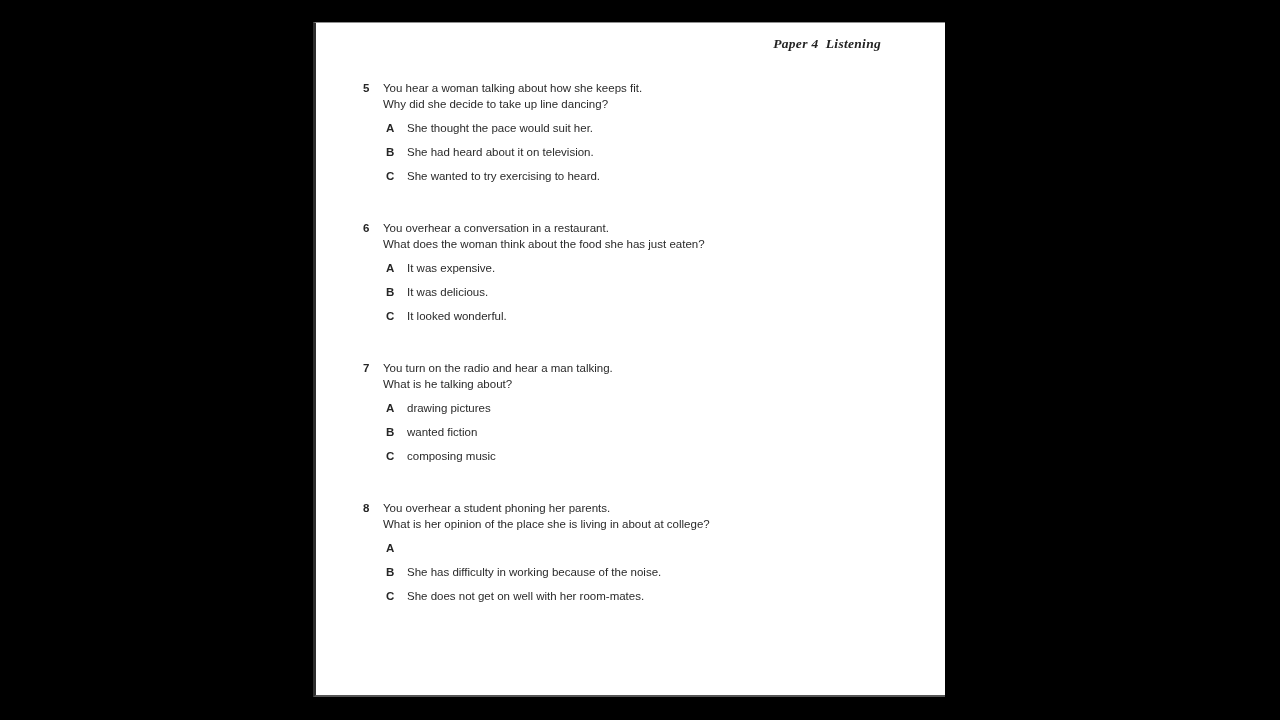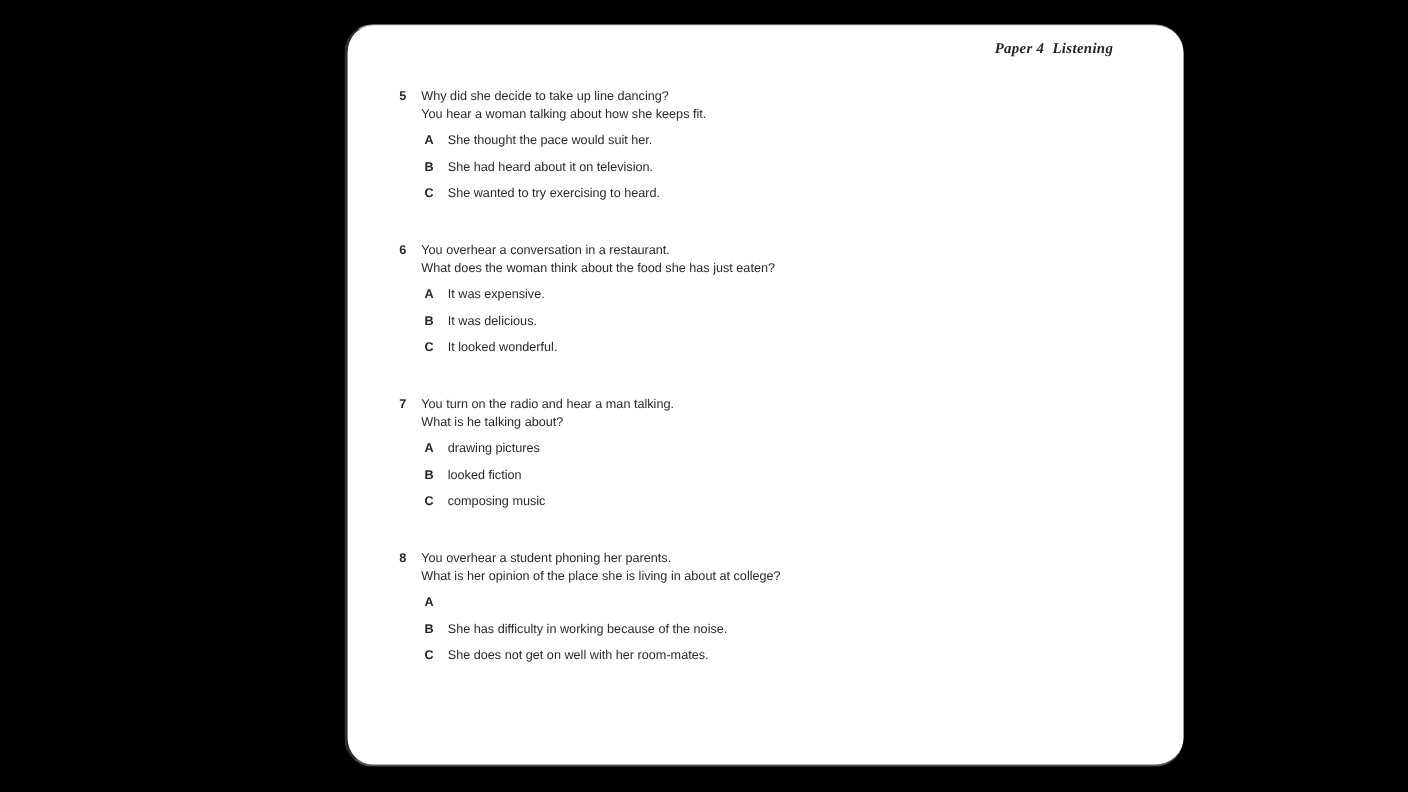--- a/index.html
+++ b/index.html
@@ -11,28 +11,27 @@
     width: 1280px;
     height: 720px;
     position: relative;
     overflow: hidden;
     font-family: "Liberation Sans", sans-serif;
   }
   .page {
     position: absolute;
     left: 313px;
     top: 22px;
-    width: 763px;
+    width: 632px;
     height: 675px;
     background: #ffffff;
     box-sizing: border-box;
     border-left: 3px solid #2e2e2e;
     border-top: 1px solid #8f8f8f;
     border-bottom: 2px solid #565656;
-    border-radius: 26px;
   }
   .page-header {
     position: absolute;
     top: 13px;
     right: 64px;
     font-family: "Liberation Serif", serif;
     font-style: italic;
     font-weight: 600;
     font-size: 13.5px;
     color: #242424;
@@ -90,22 +89,22 @@
 <body>
 
 <div class="page">
   <div class="page-header">Paper 4  Listening</div>
 
   <div class="questions">
 
     <div class="question">
       <div class="qnum">5</div>
       <div class="qbody">
+        <div class="prompt">You hear a woman talking about how she keeps fit.</div>
         <div class="prompt">Why did she decide to take up line dancing?</div>
-        <div class="prompt">You hear a woman talking about how she keeps fit.</div>
         <div class="options">
           <div class="option">
             <span class="letter">A</span>
             <span class="otext">She thought the pace would suit her.</span>
           </div>
           <div class="option">
             <span class="letter">B</span>
             <span class="otext">She had heard about it on television.</span>
           </div>
           <div class="option">
@@ -143,21 +142,21 @@
       <div class="qbody">
         <div class="prompt">You turn on the radio and hear a man talking.</div>
         <div class="prompt">What is he talking about?</div>
         <div class="options">
           <div class="option">
             <span class="letter">A</span>
             <span class="otext">drawing pictures</span>
           </div>
           <div class="option">
             <span class="letter">B</span>
-            <span class="otext">looked fiction</span>
+            <span class="otext">wanted fiction</span>
           </div>
           <div class="option">
             <span class="letter">C</span>
             <span class="otext">composing music</span>
           </div>
         </div>
       </div>
     </div>
 
     <div class="question">

